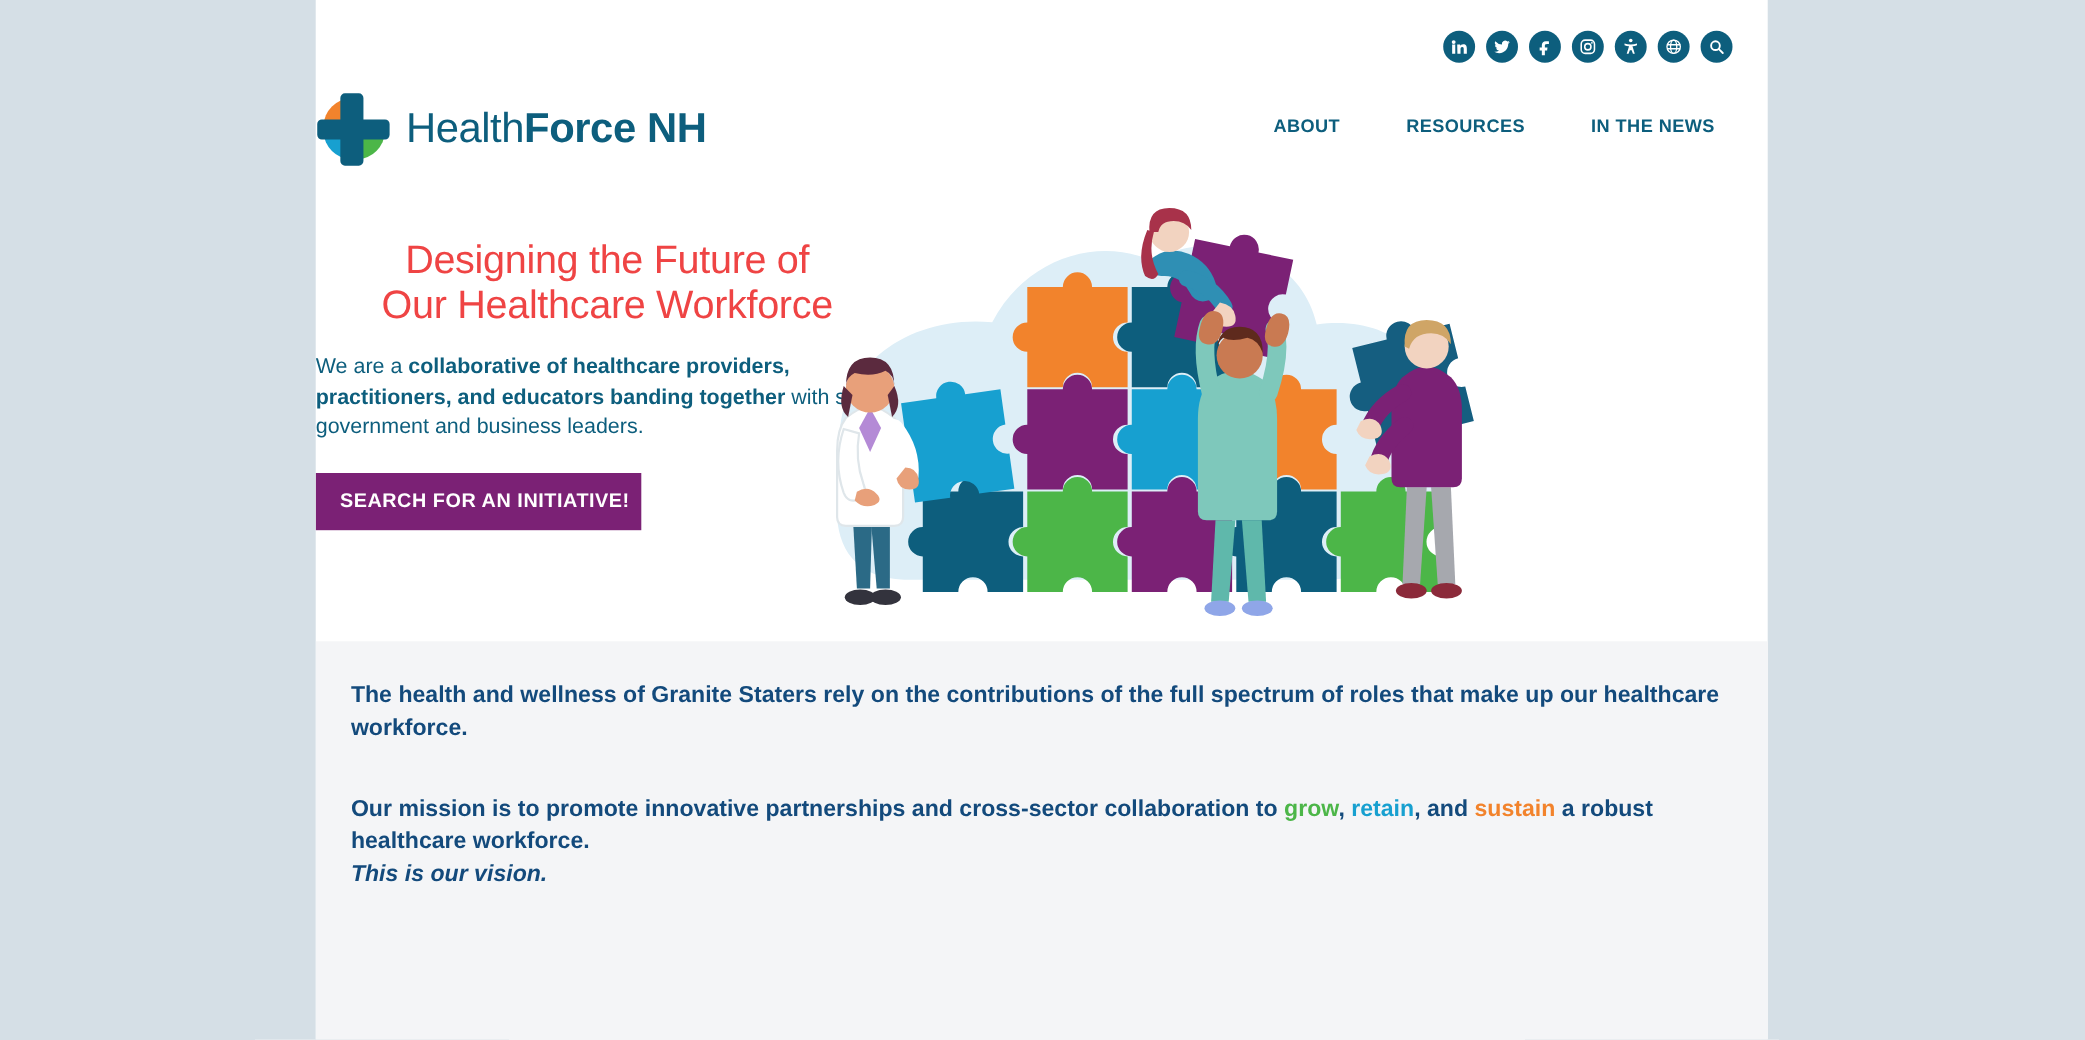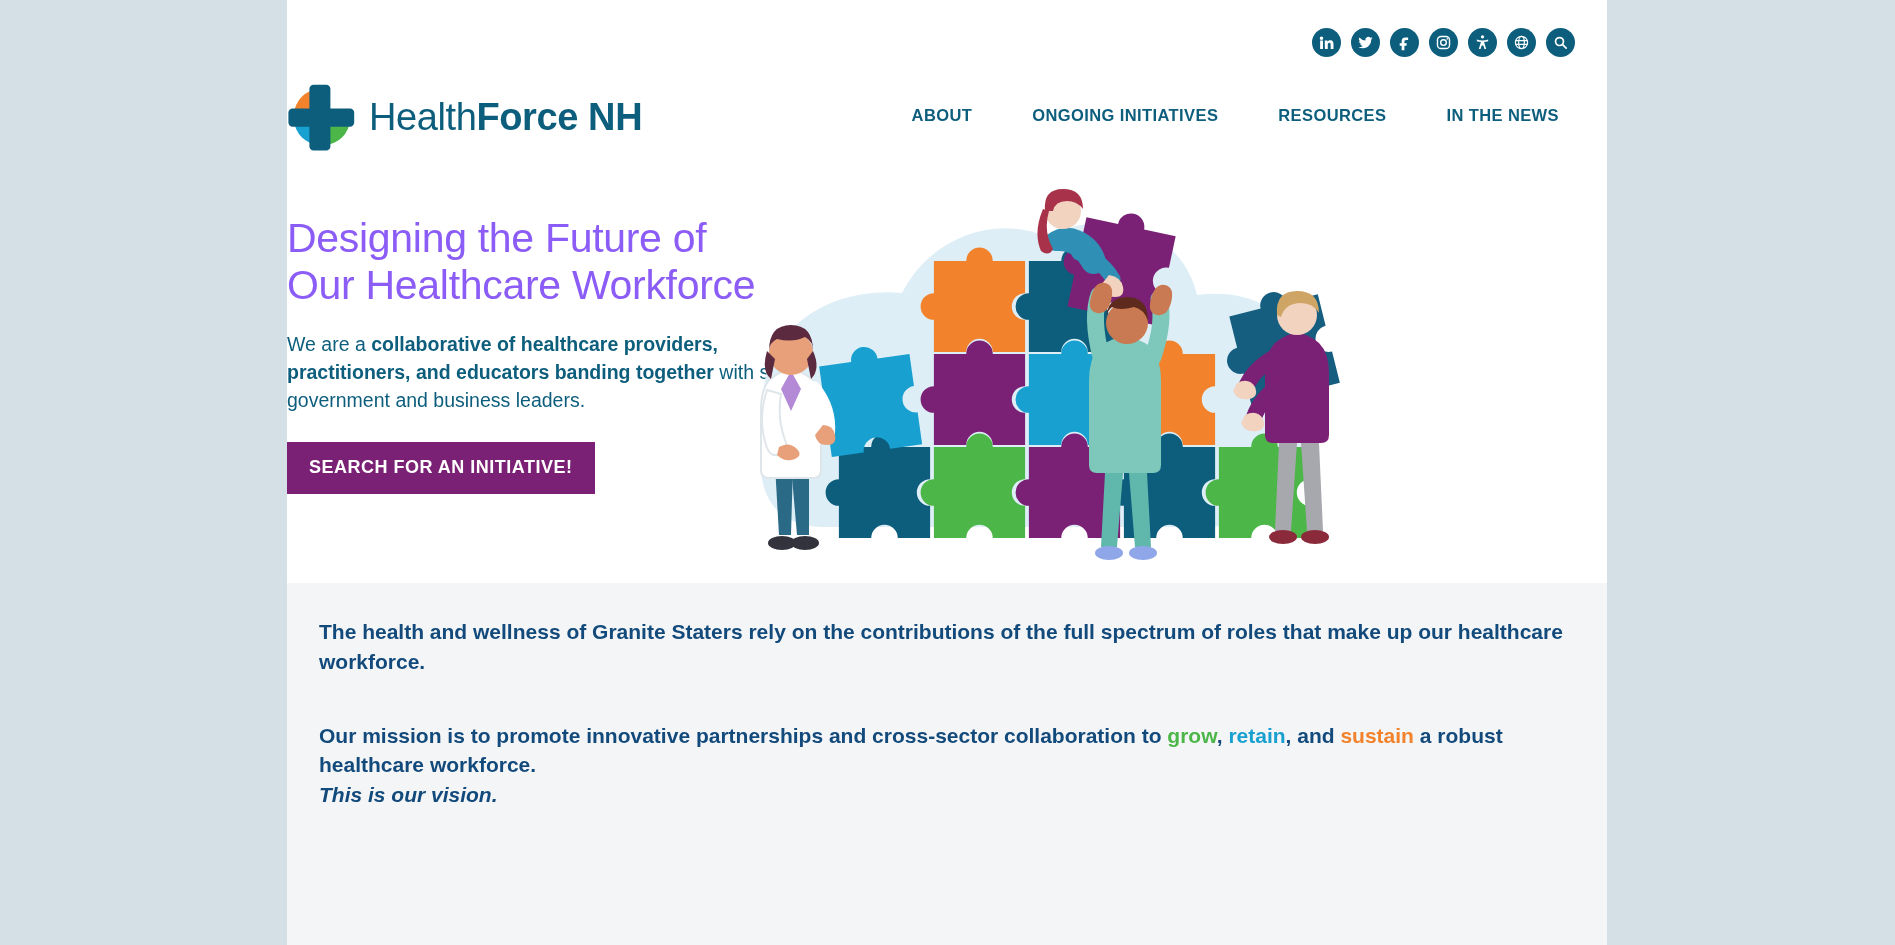--- a/index.html
+++ b/index.html
@@ -57,33 +57,33 @@
   .nav a {
     color: #0d5e7d; text-decoration: none;
     font-size: 16.5px; font-weight: 600; letter-spacing: 0.4px;
     padding: 8px 30px; white-space: nowrap; cursor: pointer;
   }
 
   
   .hero { position: absolute; left: 0; top: 215px; width: 100%; height: 368px; }
   .hero-copy { position: absolute; left: 0px; top: 0px; width: 530px; }
   h1.hero-title {
-    font-size: 41px; font-weight: 400; color: #8b5cf6;
-    line-height: 1.14; letter-spacing: -0.3px; white-space: pre-line;
+    font-size: 36px; font-weight: 400; color: #ef4444;
+    line-height: 1.14; letter-spacing: -0.3px; white-space: pre-line; text-align: center;
   }
   p.hero-sub {
     margin-top: 23px;
     font-size: 19.5px; line-height: 1.42; color: #0d5e7d;
   }
   p.hero-sub b { font-weight: 700; }
   .cta {
     display: inline-block; margin-top: 27px;
     background: #7b2175; color: #fff;
     font-size: 18px; font-weight: 700; letter-spacing: 0.5px;
-    padding: 15px 22px 16px 22px; border: none; cursor: pointer;
+    padding: 15px 10px 16px 22px; border: none; cursor: pointer;
     font-family: inherit;
   }
   .hero-art {
     position: absolute; left: 440px; top: -40px;
     width: 620px; height: 420px;
   }
   .hero-art svg { display: block; width: 100%; height: 100%; }
 
   
   .band {
@@ -159,21 +159,20 @@
           <path d="M46 10 A38 38 0 0 0 10 46 L46 46 Z" fill="#f2832c"></path>
           <path d="M10 54 A38 38 0 0 0 46 90 L46 54 Z" fill="#17a0d0"></path>
           <path d="M54 54 L54 90 A38 38 0 0 0 90 54 Z" fill="#4cb648"></path>
           <path d="M38 4 h18 a6 6 0 0 1 6 6 v28 h28 a6 6 0 0 1 6 6 v14 a6 6 0 0 1 -6 6 h-28 v28 a6 6 0 0 1 -6 6 h-18 a6 6 0 0 1 -6 -6 v-28 h-24 a6 6 0 0 1 -6 -6 v-14 a6 6 0 0 1 6 -6 h24 v-28 a6 6 0 0 1 6 -6 z" fill="#0d5e7d"></path>
         </svg>
         <span class="logo-text"><span class="lt-light">Health</span><span class="lt-bold">Force NH</span></span>
       </a>
 
       <nav class="nav">
         <a>ABOUT</a>
-        <a>ONGOING INITIATIVES</a>
         <a>RESOURCES</a>
         <a>IN THE NEWS</a>
       </nav>
     </div>
 
     <div class="hero">
       <div class="hero-copy">
         <h1 class="hero-title">Designing the Future of
 Our Healthcare Workforce</h1>
         <p class="hero-sub"><span>We are a </span><b>collaborative of healthcare providers, practitioners, and educators banding together</b><span> with state government and business leaders.</span></p>

